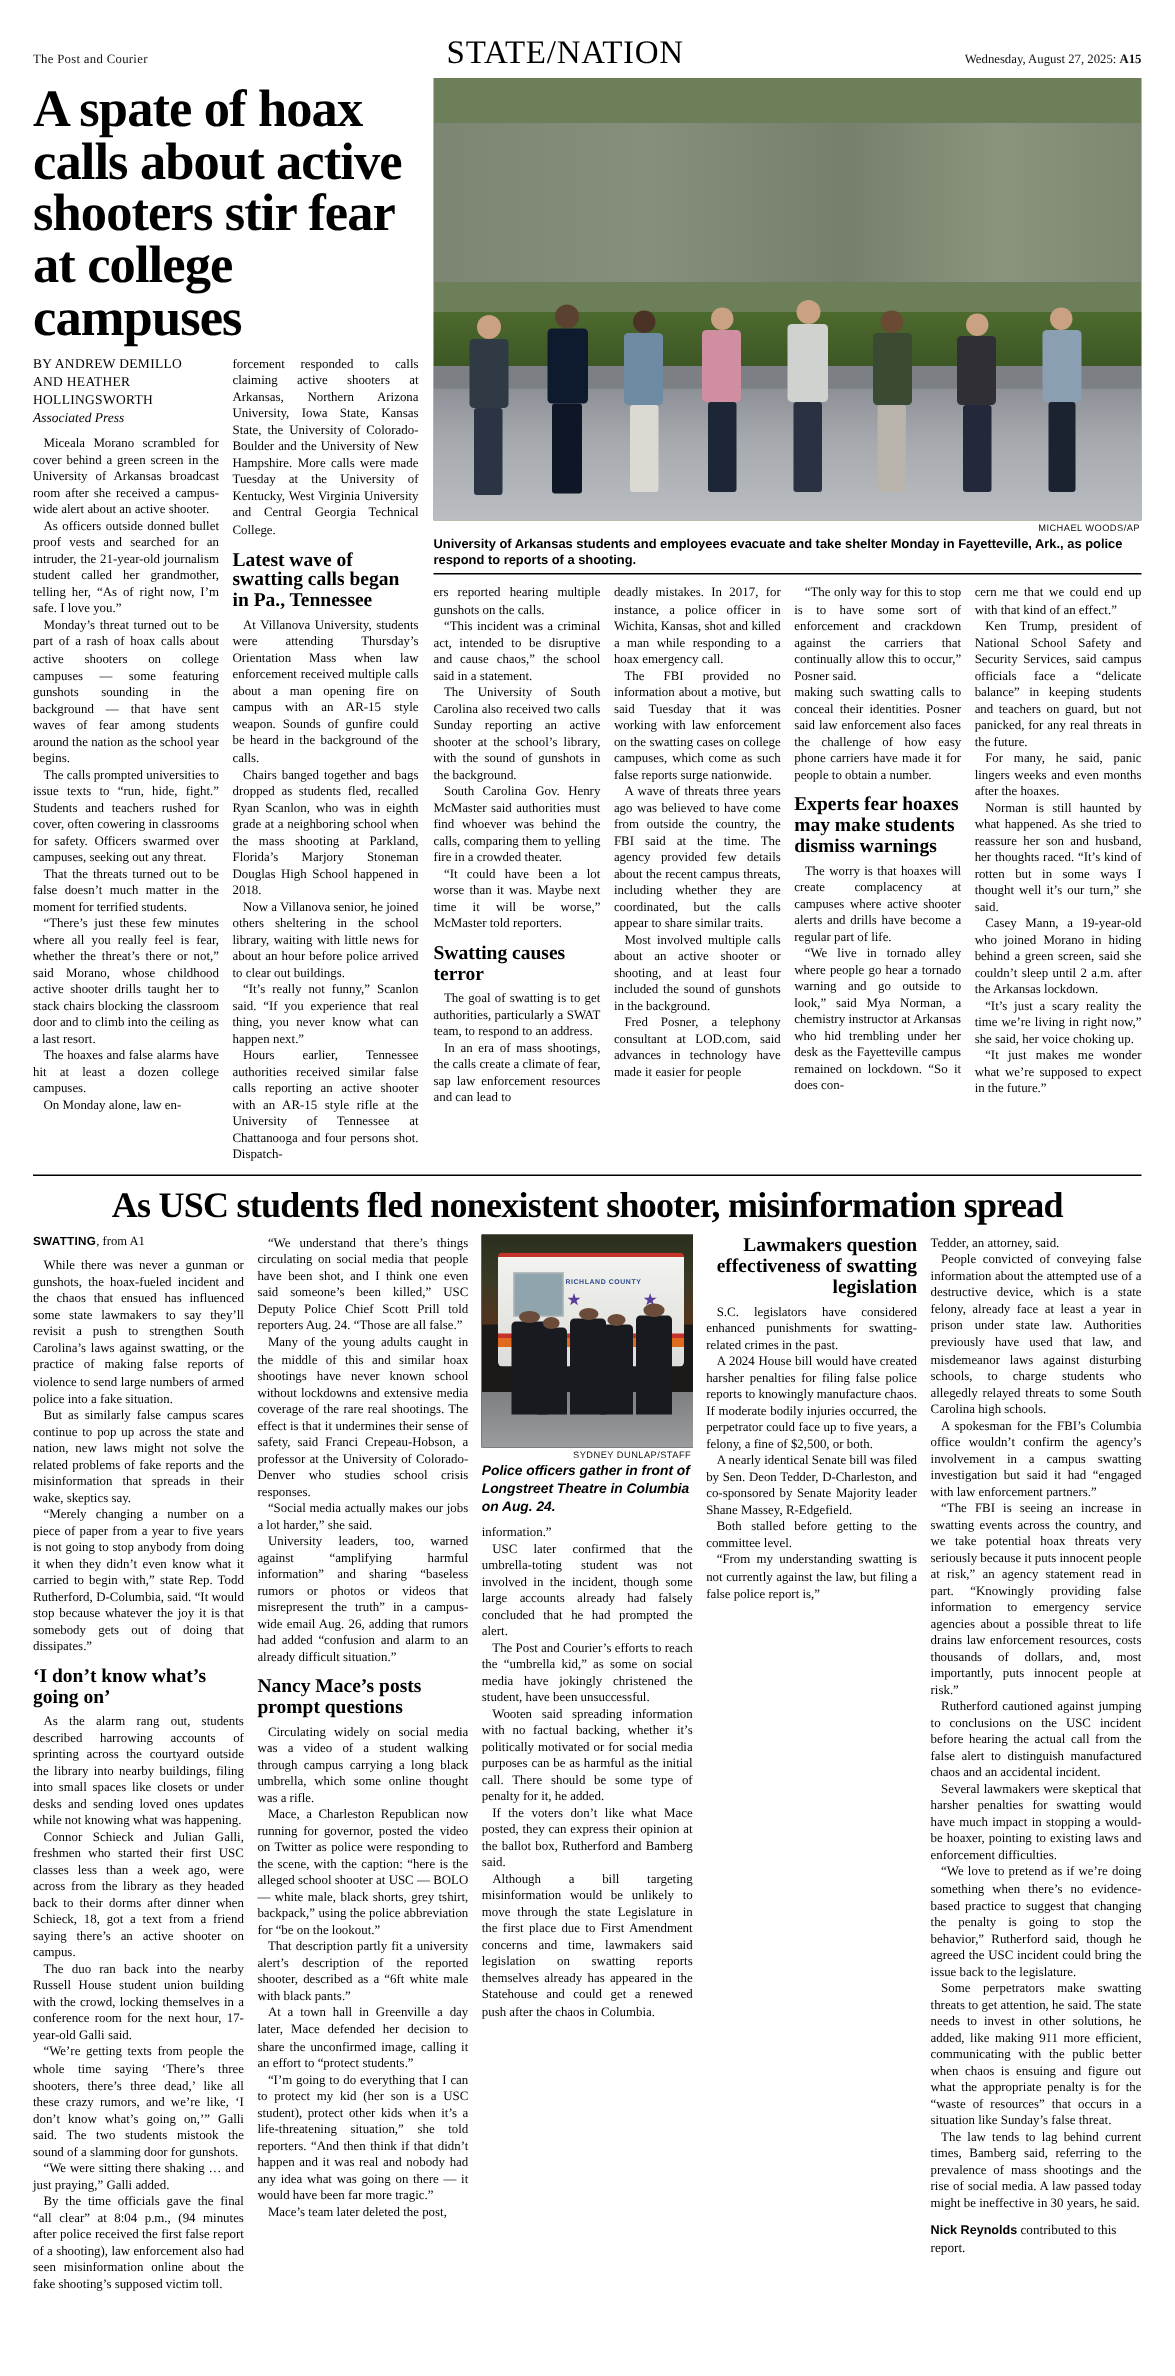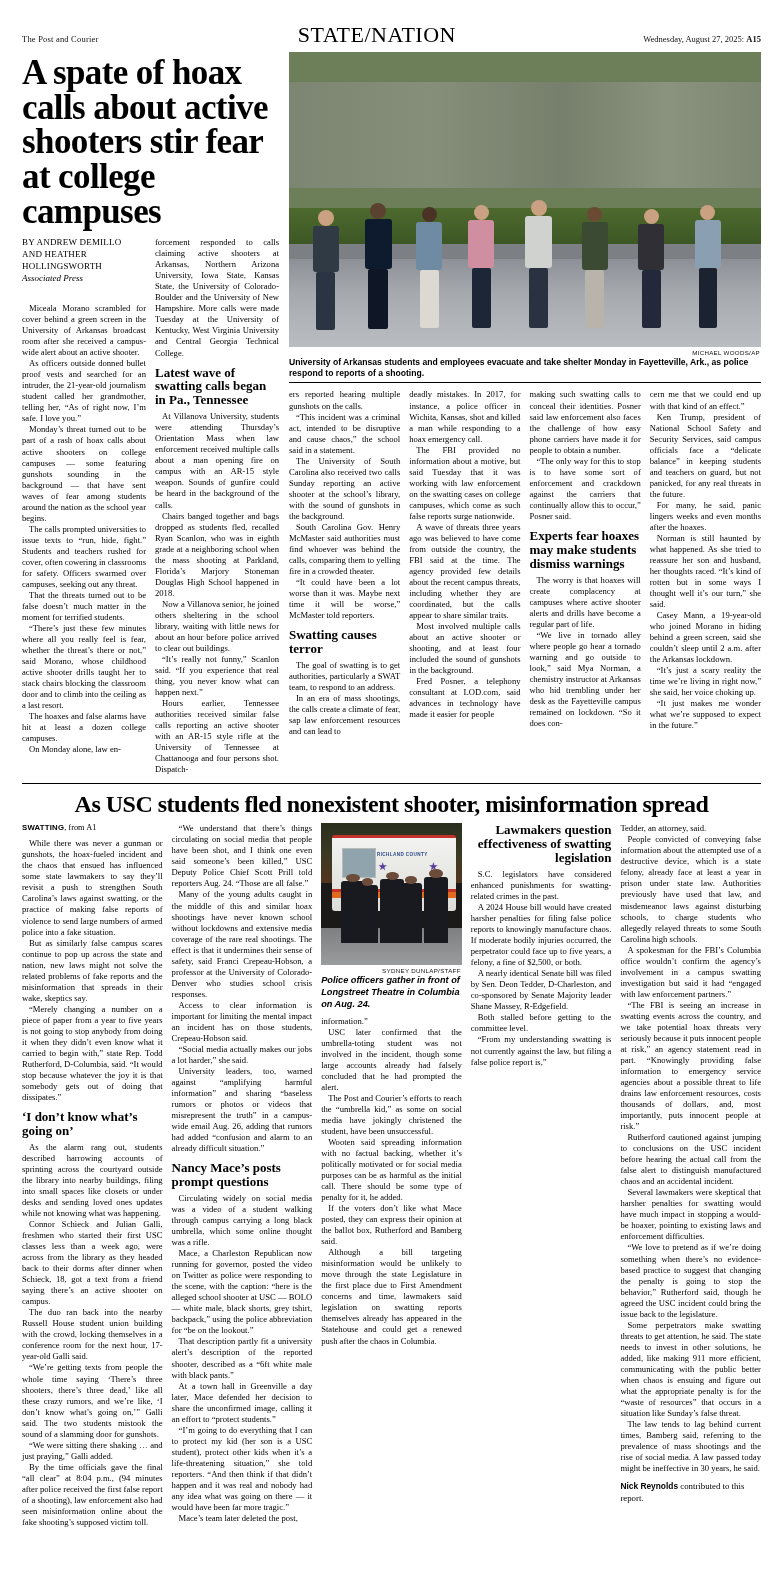--- a/index.html
+++ b/index.html
@@ -74,21 +74,21 @@
     line-height: 1.22;
     letter-spacing: .2px;
     text-transform: uppercase;
     margin-bottom: 1px;
   }
   .byline-org {
     font-size: 9px;
     font-style: italic;
     text-transform: none;
     letter-spacing: 0;
-    margin-bottom: 20px;
+    margin-bottom: 7px;
   }
   p.body {
     font-size: 8.6px;
     line-height: 1.285;
     text-align: justify;
     margin: 0;
     text-indent: 7px;
     hyphens: auto;
     -webkit-hyphens: auto;
   }
@@ -317,22 +317,22 @@
             <p class="body" data-interactable="false">In an era of mass shootings, the calls create a climate of fear, sap law enforcement resources and can lead to</p>
           </div>
           <div class="col" data-interactable="false">
             <p class="body nofirst" data-interactable="false">deadly mistakes. In 2017, for instance, a police officer in Wichita, Kansas, shot and killed a man while responding to a hoax emergency call.</p>
             <p class="body" data-interactable="false">The FBI provided no information about a motive, but said Tuesday that it was working with law enforcement on the swatting cases on college campuses, which come as such false reports surge nationwide.</p>
             <p class="body" data-interactable="false">A wave of threats three years ago was believed to have come from outside the country, the FBI said at the time. The agency provided few details about the recent campus threats, including whether they are coordinated, but the calls appear to share similar traits.</p>
             <p class="body" data-interactable="false">Most involved multiple calls about an active shooter or shooting, and at least four included the sound of gunshots in the background.</p>
             <p class="body" data-interactable="false">Fred Posner, a telephony consultant at LOD.com, said advances in technology have made it easier for people</p>
           </div>
           <div class="col" data-interactable="false">
+            <p class="body" data-interactable="false">“The only way for this to stop is to have some sort of enforcement and crackdown against the carriers that continually allow this to occur,” Posner said.</p>
             <p class="body nofirst" data-interactable="false">making such swatting calls to conceal their identities. Posner said law enforcement also faces the challenge of how easy phone carriers have made it for people to obtain a number.</p>
-            <p class="body" data-interactable="false">“The only way for this to stop is to have some sort of enforcement and crackdown against the carriers that continually allow this to occur,” Posner said.</p>
             <h3 class="subhed" data-interactable="false">Experts fear hoaxes may make students dismiss warnings</h3>
             <p class="body" data-interactable="false">The worry is that hoaxes will create complacency at campuses where active shooter alerts and drills have become a regular part of life.</p>
             <p class="body" data-interactable="false">“We live in tornado alley where people go hear a tornado warning and go outside to look,” said Mya Norman, a chemistry instructor at Arkansas who hid trembling under her desk as the Fayetteville campus remained on lockdown. “So it does con-</p>
           </div>
           <div class="col" data-interactable="false">
             <p class="body nofirst" data-interactable="false">cern me that we could end up with that kind of an effect.”</p>
             <p class="body" data-interactable="false">Ken Trump, president of National School Safety and Security Services, said campus officials face a “delicate balance” in keeping students and teachers on guard, but not panicked, for any real threats in the future.</p>
             <p class="body" data-interactable="false">For many, he said, panic lingers weeks and even months after the hoaxes.</p>
             <p class="body" data-interactable="false">Norman is still haunted by what happened. As she tried to reassure her son and husband, her thoughts raced. “It’s kind of rotten but in some ways I thought well it’s our turn,” she said.</p>
             <p class="body" data-interactable="false">Casey Mann, a 19-year-old who joined Morano in hiding behind a green screen, said she couldn’t sleep until 2 a.m. after the Arkansas lockdown.</p>
@@ -363,21 +363,20 @@
         <p class="body" data-interactable="false">Connor Schieck and Julian Galli, freshmen who started their first USC classes less than a week ago, were across from the library as they headed back to their dorms after dinner when Schieck, 18, got a text from a friend saying there’s an active shooter on campus.</p>
         <p class="body" data-interactable="false">The duo ran back into the nearby Russell House student union building with the crowd, locking themselves in a conference room for the next hour, 17-year-old Galli said.</p>
         <p class="body" data-interactable="false">“We’re getting texts from people the whole time saying ‘There’s three shooters, there’s three dead,’ like all these crazy rumors, and we’re like, ‘I don’t know what’s going on,’” Galli said. The two students mistook the sound of a slamming door for gunshots.</p>
         <p class="body" data-interactable="false">“We were sitting there shaking … and just praying,” Galli added.</p>
         <p class="body" data-interactable="false">By the time officials gave the final “all clear” at 8:04 p.m., (94 minutes after police received the first false report of a shooting), law enforcement also had seen misinformation online about the fake shooting’s supposed victim toll.</p>
       </div>
 
       <div class="col" data-interactable="false">
         <p class="body" data-interactable="false">“We understand that there’s things circulating on social media that people have been shot, and I think one even said someone’s been killed,” USC Deputy Police Chief Scott Prill told reporters Aug. 24. “Those are all false.”</p>
         <p class="body" data-interactable="false">Many of the young adults caught in the middle of this and similar hoax shootings have never known school without lockdowns and extensive media coverage of the rare real shootings. The effect is that it undermines their sense of safety, said Franci Crepeau-Hobson, a professor at the University of Colorado-Denver who studies school crisis responses.</p>
-        <p class="body" data-interactable="false">Access to clear information is important for limiting the mental impact an incident has on those students, Crepeau-Hobson said.</p>
         <p class="body" data-interactable="false">“Social media actually makes our jobs a lot harder,” she said.</p>
         <p class="body" data-interactable="false">University leaders, too, warned against “amplifying harmful information” and sharing “baseless rumors or photos or videos that misrepresent the truth” in a campus-wide email Aug. 26, adding that rumors had added “confusion and alarm to an already difficult situation.”</p>
         <h3 class="subhed" data-interactable="false">Nancy Mace’s posts prompt questions</h3>
         <p class="body" data-interactable="false">Circulating widely on social media was a video of a student walking through campus carrying a long black umbrella, which some online thought was a rifle.</p>
         <p class="body" data-interactable="false">Mace, a Charleston Republican now running for governor, posted the video on Twitter as police were responding to the scene, with the caption: “here is the alleged school shooter at USC — BOLO — white male, black shorts, grey tshirt, backpack,” using the police abbreviation for “be on the lookout.”</p>
         <p class="body" data-interactable="false">That description partly fit a university alert’s description of the reported shooter, described as a “6ft white male with black pants.”</p>
         <p class="body" data-interactable="false">At a town hall in Greenville a day later, Mace defended her decision to share the unconfirmed image, calling it an effort to “protect students.”</p>
         <p class="body" data-interactable="false">“I’m going to do everything that I can to protect my kid (her son is a USC student), protect other kids when it’s a life-threatening situation,” she told reporters. “And then think if that didn’t happen and it was real and nobody had any idea what was going on there — it would have been far more tragic.”</p>
         <p class="body" data-interactable="false">Mace’s team later deleted the post,</p>
       </div>

